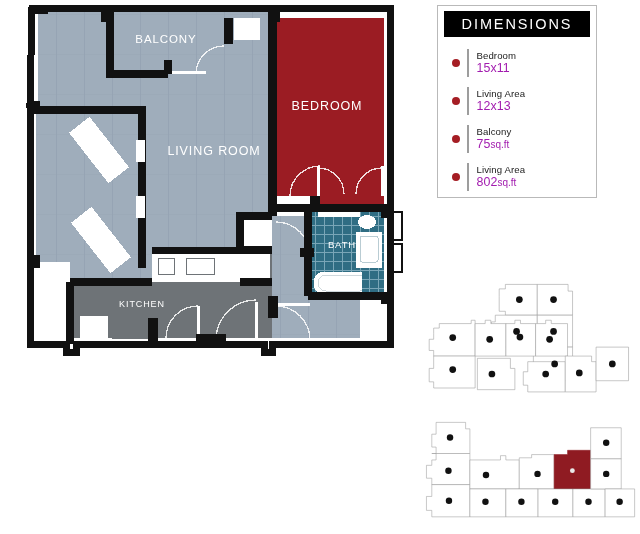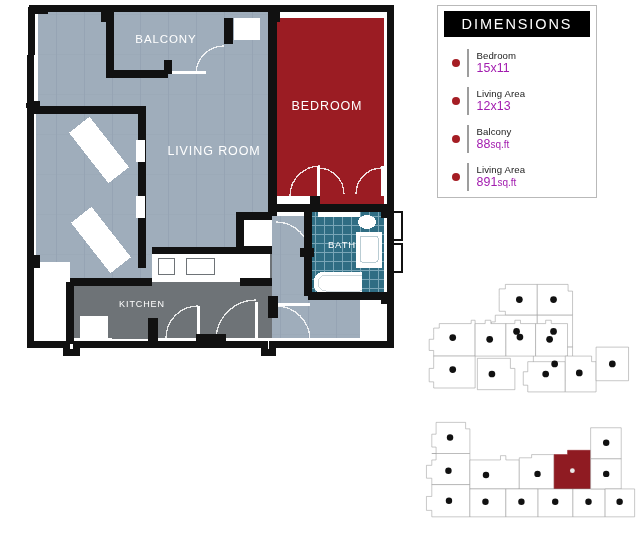--- a/index.html
+++ b/index.html
@@ -224,30 +224,30 @@
           <span class="dim-name">Living Area</span>
           <span class="dim-val"><span>12x13</span><span class="unit"></span></span>
         </span>
       </div>
 
       <div class="dim-row">
         <span class="dim-dot"></span>
         <span class="dim-bar"></span>
         <span class="dim-txt">
           <span class="dim-name">Balcony</span>
-          <span class="dim-val"><span>88</span><span class="unit">sq.ft</span></span>
+          <span class="dim-val"><span>75</span><span class="unit">sq.ft</span></span>
         </span>
       </div>
 
       <div class="dim-row">
         <span class="dim-dot"></span>
         <span class="dim-bar"></span>
         <span class="dim-txt">
           <span class="dim-name">Living Area</span>
-          <span class="dim-val"><span>891</span><span class="unit">sq.ft</span></span>
+          <span class="dim-val"><span>802</span><span class="unit">sq.ft</span></span>
         </span>
       </div>
 
     </div>
   </div>
 
   <div class="sitemap" id="sitemap-upper">
     <svg id="svg-upper" width="220" height="140" viewBox="0 0 380 250" xmlns="http://www.w3.org/2000/svg">
         <path d="M135,62 L135,48 L146,48 L146,40 L203,40 L203,95 L146,95 L146,88 L135,88 Z" class="unit-shape"></path>
         <path d="M203,40 L258,40 L258,52 L266,52 L266,95 L203,95 Z" class="unit-shape"></path>

